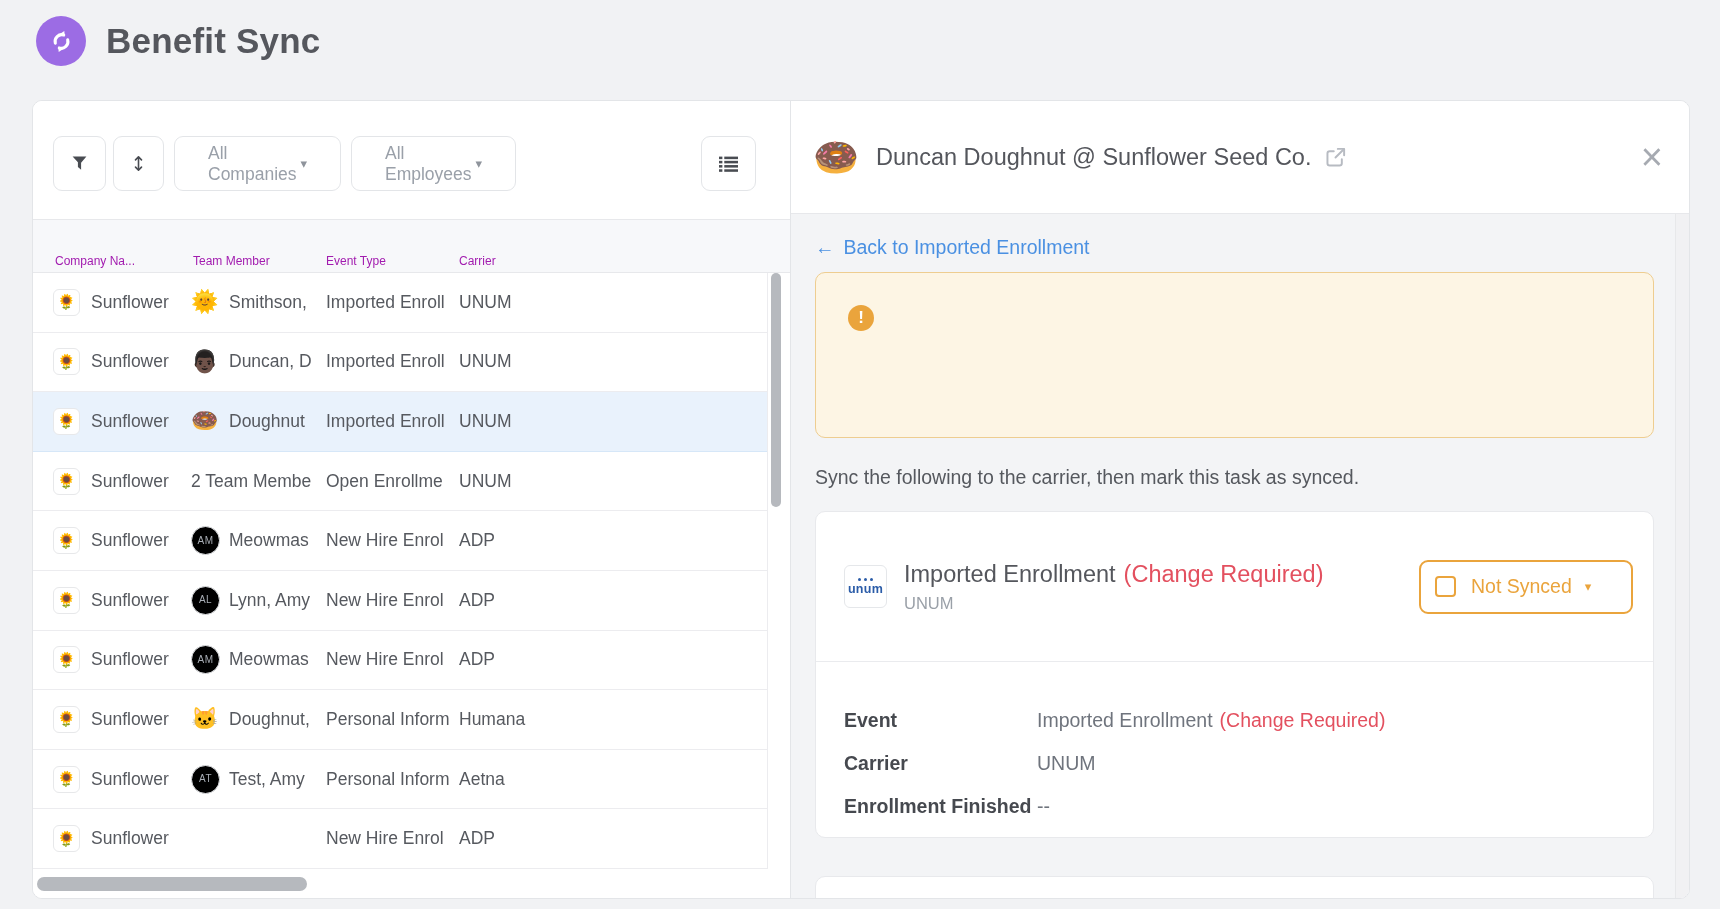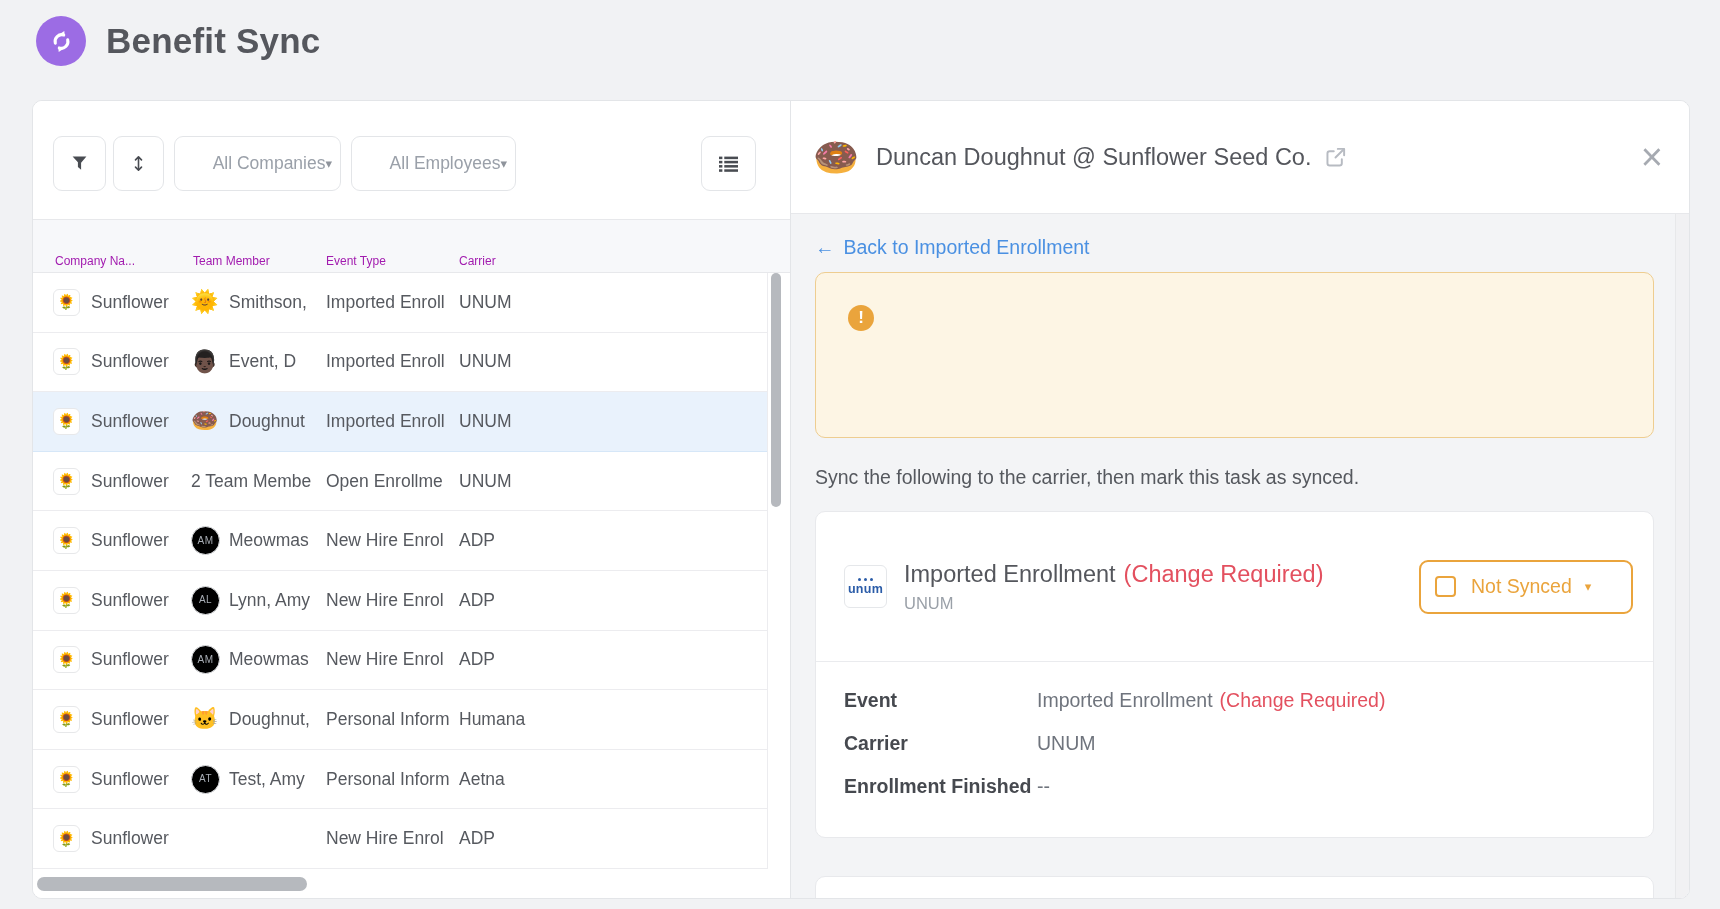--- a/index.html
+++ b/index.html
@@ -17,21 +17,21 @@
   .main-card{position:absolute;left:32px;top:100px;width:1658px;height:799px;background:#fff;
     border:1px solid #e3e5e8;border-radius:10px;overflow:hidden;display:flex;box-sizing:border-box}
 
   
   .left-panel{position:relative;flex:0 0 757px;width:757px;border-right:1px solid #e3e5e8;background:#fff}
   .tool-btn{position:absolute;top:35px;height:55px;background:#fff;border:1px solid #e3e5e8;border-radius:9px;
     display:flex;align-items:center;justify-content:center;box-sizing:border-box;cursor:pointer}
   .btn-filter{left:20px;width:53px}
   .btn-sort{left:80px;width:51px}
   .btn-list{left:668px;width:55px}
-  .dd{justify-content:flex-end;padding:0 8px;color:#9aa0a9;font-size:17.5px}
+  .dd{justify-content:space-between;padding:0 33px;color:#9aa0a9;font-size:17.5px}
   .dd-companies{left:141px;width:167px}
   .dd-employees{left:318px;width:165px}
   .dd .caret{color:#8f949c;font-size:13px}
 
   .thead{position:absolute;top:118px;left:0;width:757px;height:54px;background:#f7f8fa;
     border-top:1px solid #e7e8eb;border-bottom:1px solid #e7e8eb;box-sizing:border-box}
   .th{position:absolute;top:15px;line-height:52px;font-size:12px;color:#a21caf;white-space:nowrap}
   .th1{left:22px}.th2{left:160px}.th3{left:293px}.th4{left:426px}
 
   .tbody{position:absolute;top:172px;left:0;width:735px;height:596px;border-right:1px solid #ececef;
@@ -83,21 +83,21 @@
   .sc-title{font-size:23.5px;color:#54565c}
   .flag{color:#e3505f}
   .sc-title .flag{margin-left:8px}
   .sc-sub{font-size:16.5px;color:#9aa0a8;margin-top:6px}
   .not-synced-btn{margin-left:auto;width:214px;height:54px;border:2px solid #eaa43c;border-radius:9px;background:#fff;
     display:flex;align-items:center;padding:0 14px;box-sizing:border-box;color:#eaa43c;cursor:pointer}
   .ns-box{width:21px;height:21px;border:2px solid #eaa43c;border-radius:4px;box-sizing:border-box;background:#fff}
   .ns-label{font-size:19.5px;margin-left:15px}
   .ns-caret{margin-left:13px;font-size:13px}
   .sc-fields{padding:27px 0 0 28px}
-  .f-row{display:flex;align-items:flex-start;height:43px}
+  .f-row{display:flex;align-items:flex-end;height:43px}
   .f-label{width:193px;font-size:19.5px;font-weight:700;color:#46494f;flex:0 0 193px}
   .f-value{font-size:19.5px;color:#6f747d}
   .f-value .flag{margin-left:7px}
   .next-card{margin-top:38px;background:#fff;border:1px solid #e8e9ec;border-radius:10px;height:44px}
   .rp-scrolltrack{position:absolute;top:113px;right:0;width:13px;bottom:0;background:#f1f1f3;border-left:1px solid #e7e8ea}
 </style>
 </head>
 <body>
 
 <div class="app-logo">
@@ -173,21 +173,21 @@
             <span>UNUM</span>
           </div>
         </div>
         <div class="row">
           <div class="cell c1">
             <span class="logo-box">🌻</span>
             <span>Sunflower</span>
           </div>
           <div class="cell c2">
             <span class="avatar emoji">👨🏿</span>
-            <span>Event, D</span>
+            <span>Duncan, D</span>
           </div>
           <div class="cell c3">
             <span>Imported Enroll</span>
           </div>
           <div class="cell c4">
             <span>UNUM</span>
           </div>
         </div>
         <div class="row selected">
           <div class="cell c1">

